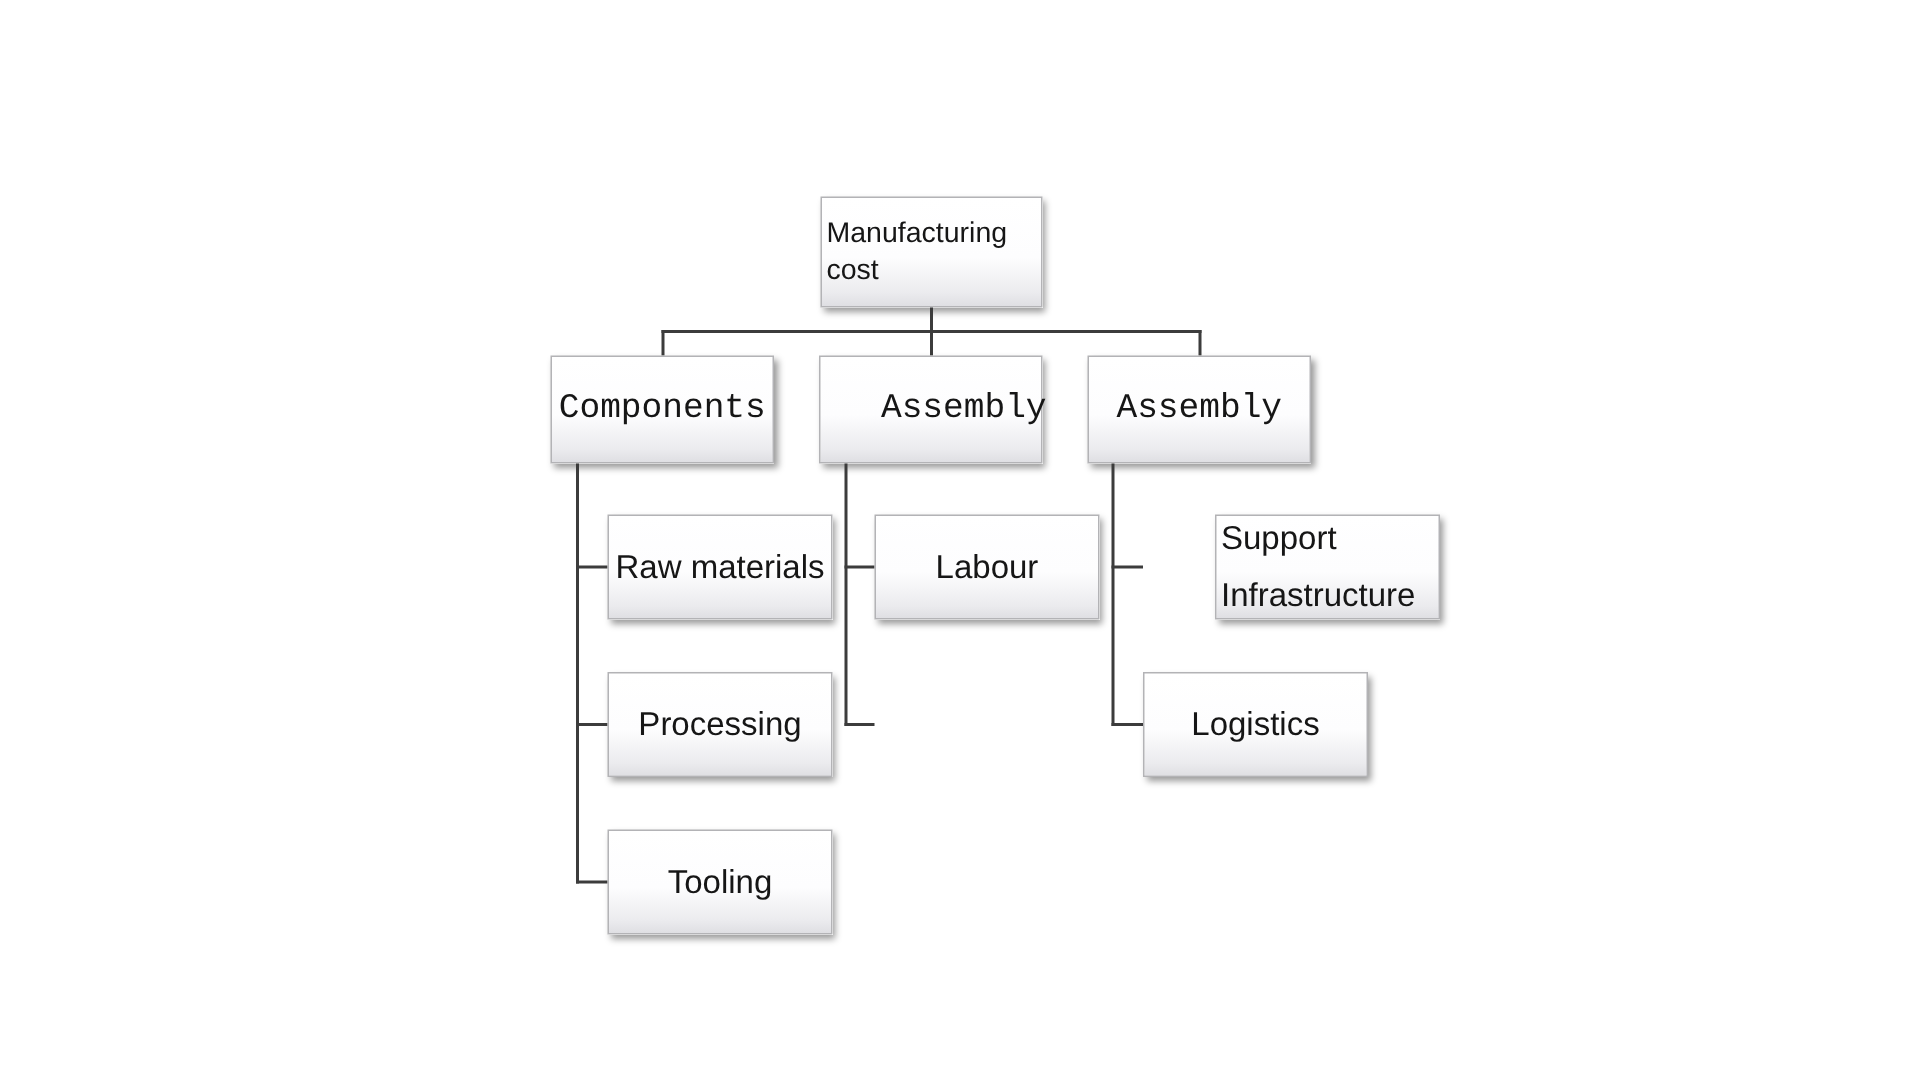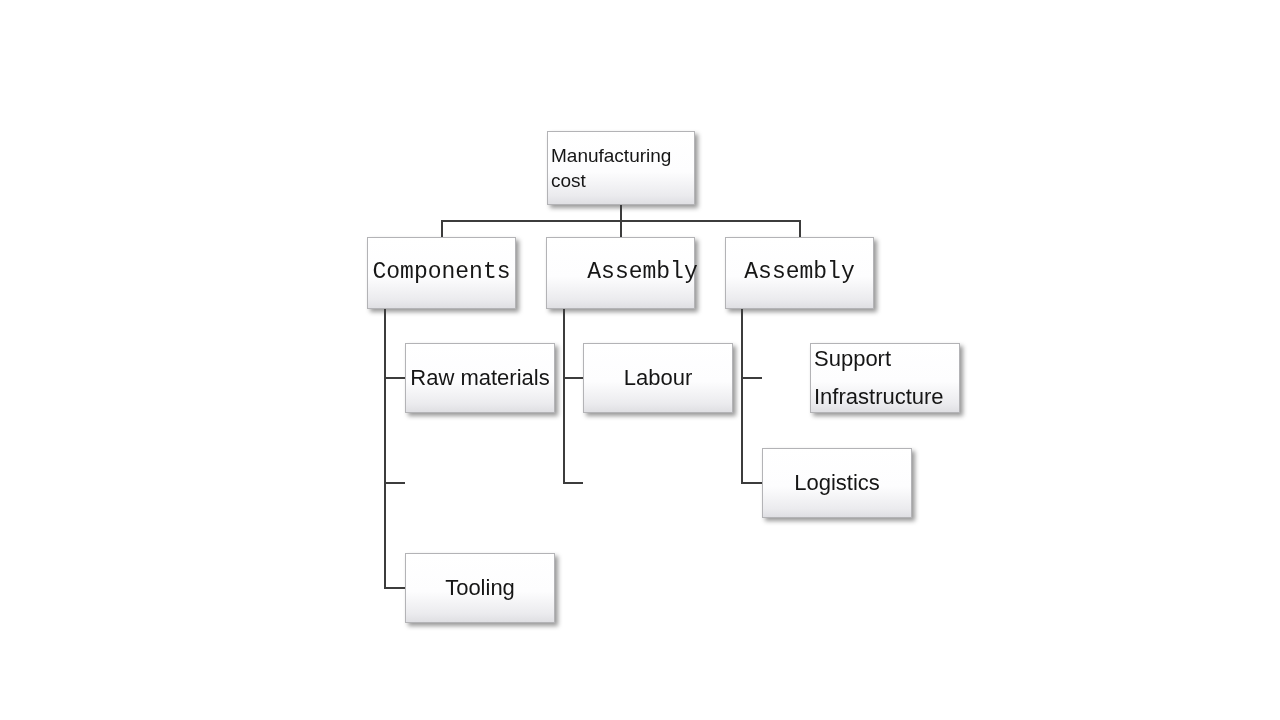--- a/index.html
+++ b/index.html
@@ -64,20 +64,21 @@
 
   <div class="line" style="left:563px; top:309px; width:2px; height:175px;"></div>
   <div class="line" style="left:563px; top:377px; width:20px; height:2px;"></div>
   <div class="line" style="left:563px; top:482px; width:20px; height:2px;"></div>
 
   <div class="line" style="left:741px; top:309px; width:2px; height:175px;"></div>
   <div class="line" style="left:741px; top:377px; width:21px; height:2px;"></div>
   <div class="line" style="left:741px; top:482px; width:21px; height:2px;"></div>
 
   <div class="node lvl3" style="left:405px; top:343px; width:150px; height:70px;">Raw materials</div>
+  <div class="node lvl3" style="left:405px; top:448px; width:150px; height:70px;">Processing</div>
   <div class="node lvl3" style="left:405px; top:553px; width:150px; height:70px;">Tooling</div>
 
   <div class="node lvl3" style="left:583px; top:343px; width:150px; height:70px;">Labour</div>
 
   <div class="node lvl3 tall-lines" style="left:763px; top:343px; width:150px; height:70px;margin-left:47px;">Support Infrastructure</div>
   <div class="node lvl3" style="left:762px; top:448px; width:150px; height:70px;">Logistics</div>
 
 </div>
 
 </body></html>

